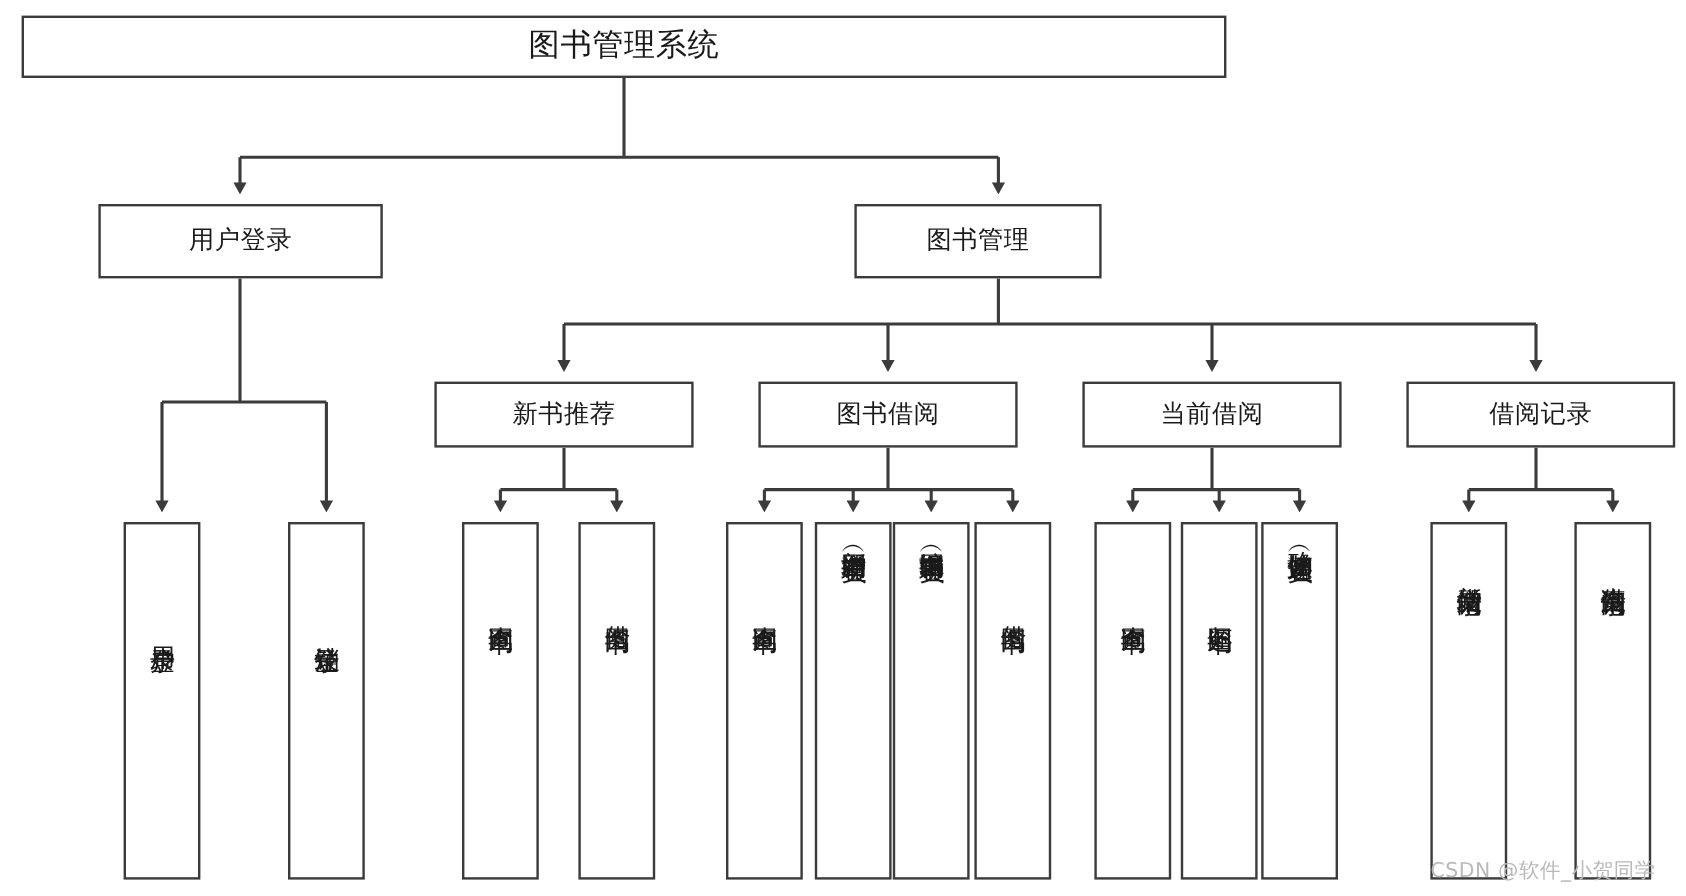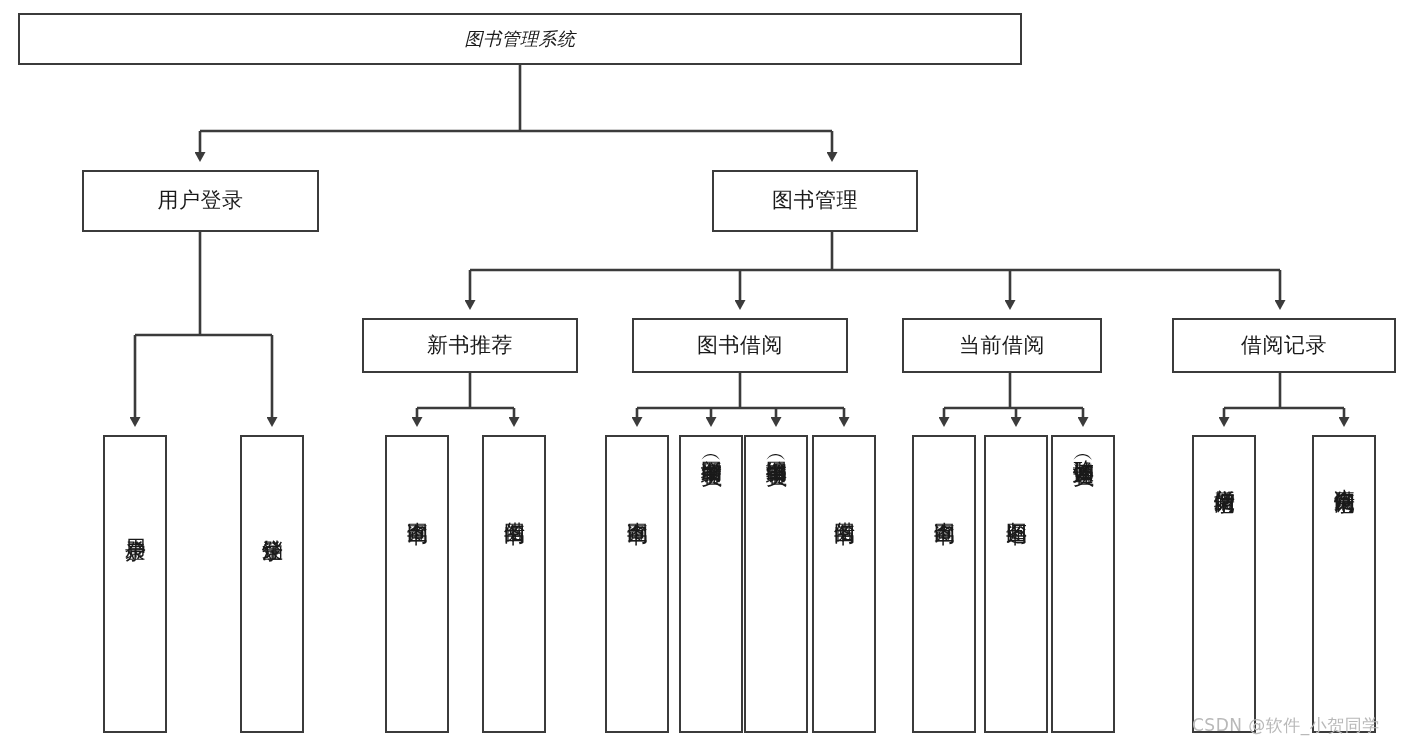--- a/index.html
+++ b/index.html
@@ -40,23 +40,22 @@
     display: block;
     line-height: 1.12;
     text-align: center;
     white-space: pre;
   }
   .node.horiz .lbl {
     font-size: 21px;
     letter-spacing: 0.5px;
   }
   .node.root .lbl {
-    font-size: 18px;
+    font-size: 26px;
     letter-spacing: 0.5px;
-    font-style: italic;
   }
   .node.vert {
     align-items: flex-start;
     justify-content: center;
     padding-top: 8px;
   }
   .node.vert .lbl {
     writing-mode: vertical-rl;
     text-orientation: upright;
     font-size: 21px;
@@ -139,21 +138,21 @@
   <div class="node horiz" style="left:712px; top:170px; width:206px; height:62px;">
     <span class="lbl">图书管理</span>
   </div>
 
   <div class="node horiz" style="left:632px; top:318px; width:216px; height:55px;">
     <span class="lbl">图书借阅</span>
   </div>
   <div class="node horiz" style="left:362px; top:318px; width:216px; height:55px;">
     <span class="lbl">新书推荐</span>
   </div>
-  <div class="node horiz" style="left:902px; top:318px; width:200px; height:55px;">
+  <div class="node horiz" style="left:902px; top:318px; width:216px; height:55px;">
     <span class="lbl">当前借阅</span>
   </div>
   <div class="node horiz" style="left:1172px; top:318px; width:224px; height:55px;">
     <span class="lbl">借阅记录</span>
   </div>
 
   <div class="node vert" style="left:103px; top:435px; width:64px; height:298px; padding-top:85px;">
     <span class="lbl">用户登录</span>
   </div>
   <div class="node vert" style="left:240px; top:435px; width:64px; height:298px; padding-top:85px;">

